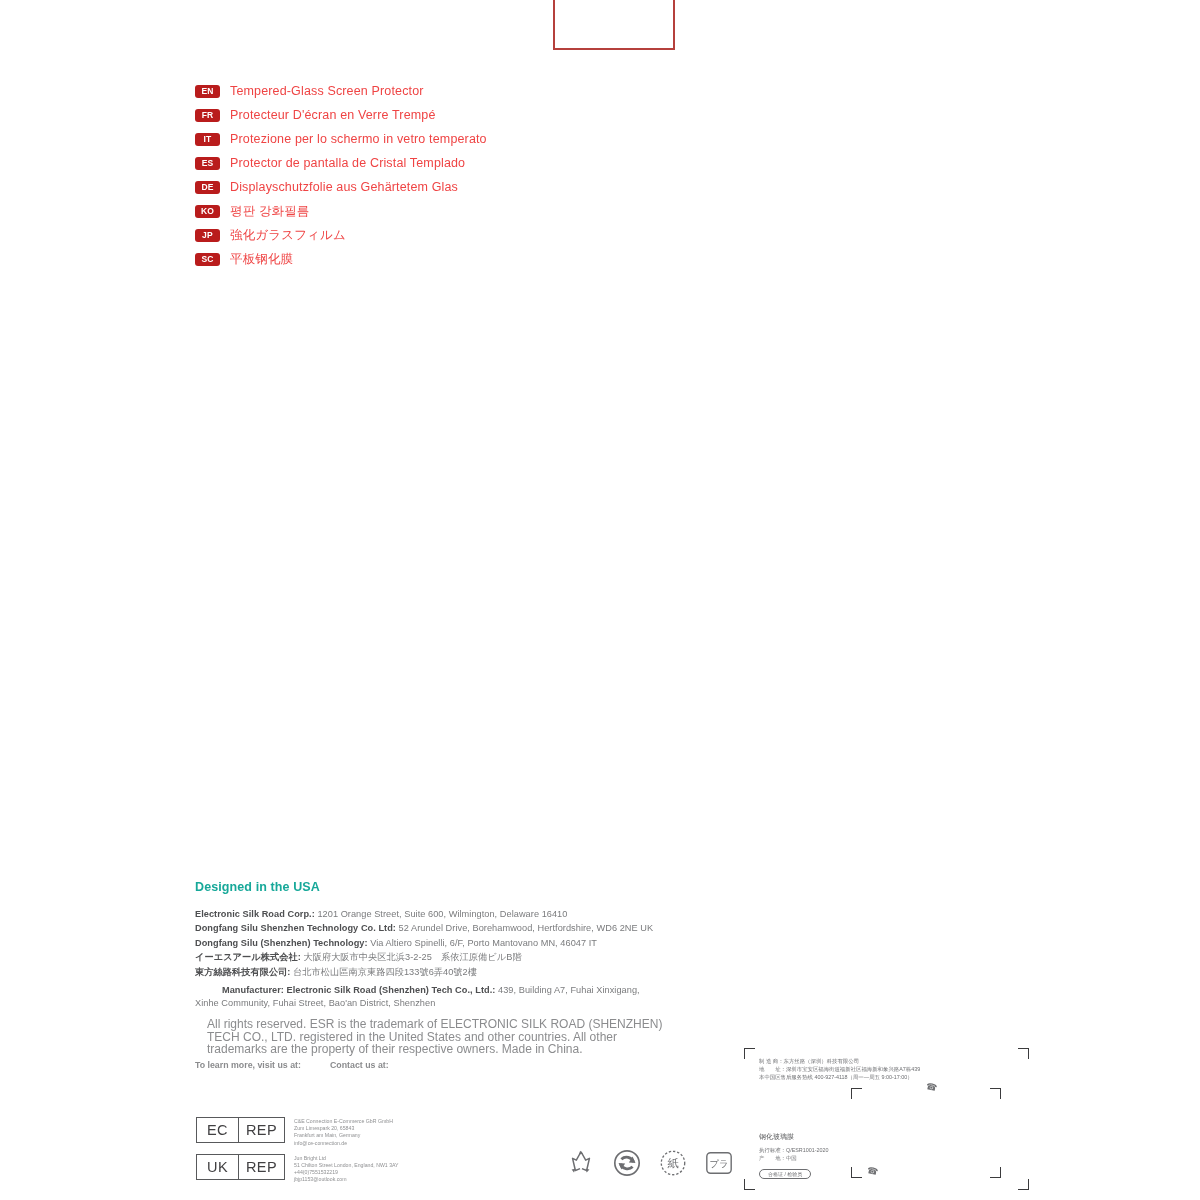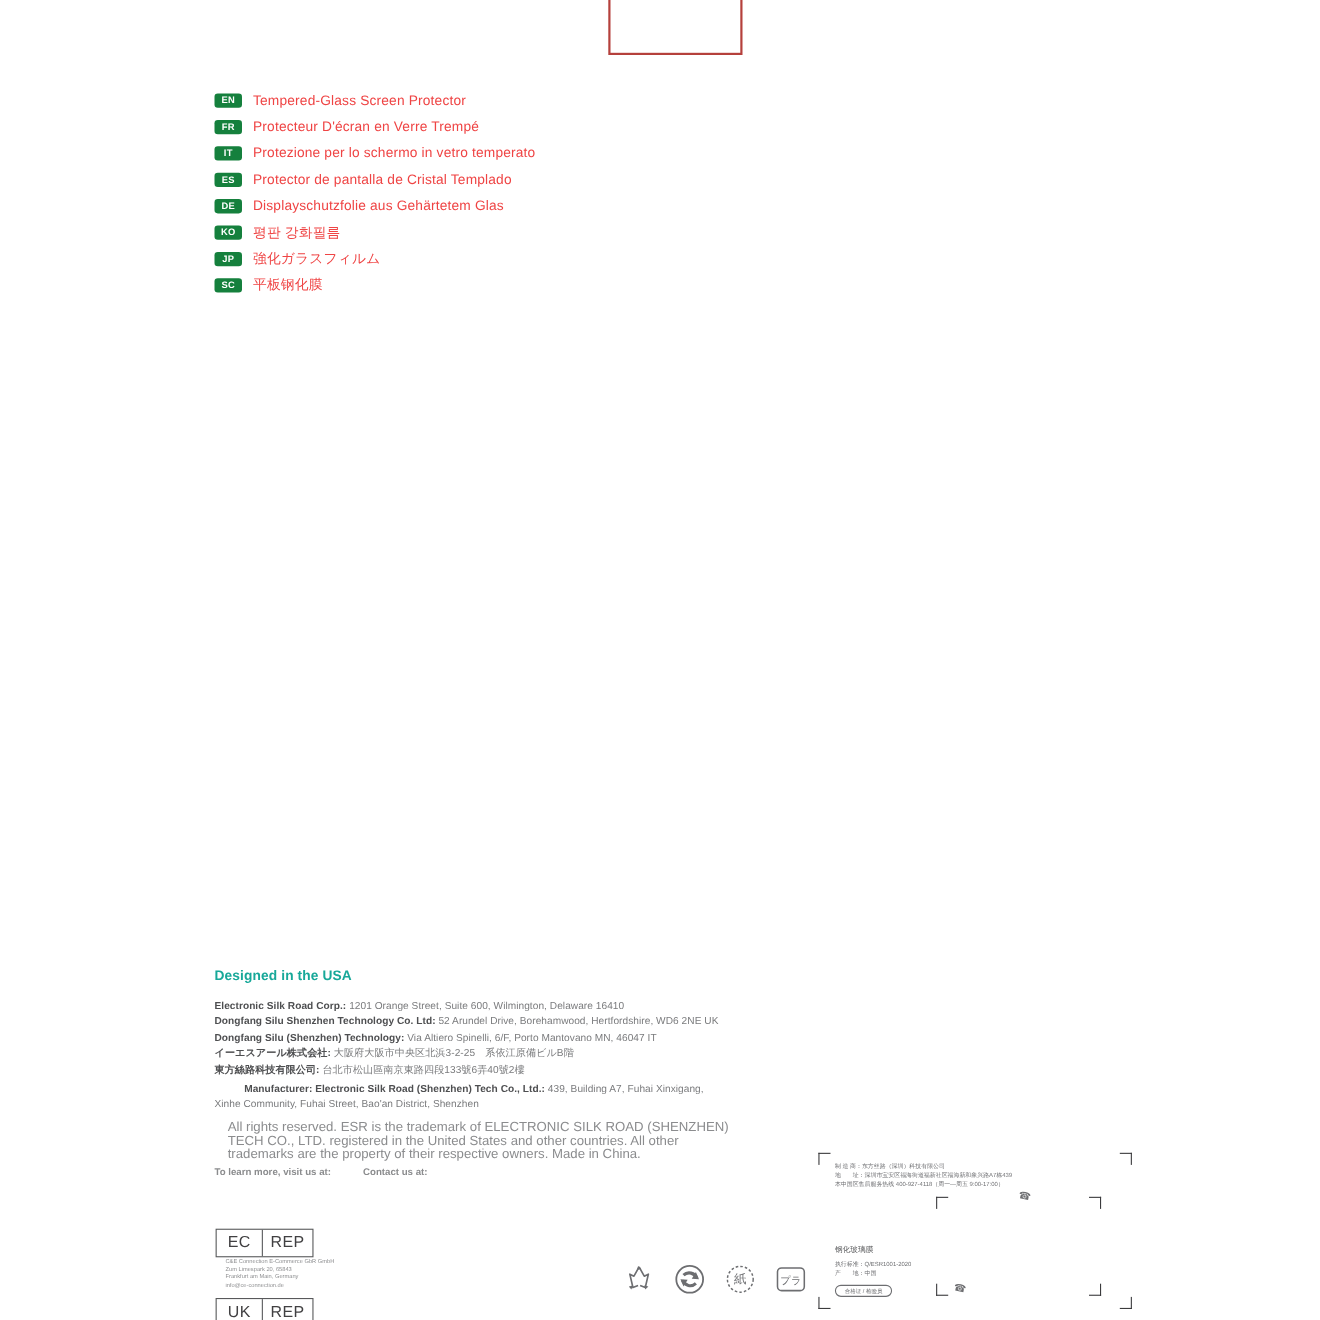--- a/index.html
+++ b/index.html
@@ -40,21 +40,21 @@
     display: flex;
     align-items: center;
     height: 24px;
     margin-bottom: 0px;
   }
   .lang-badge {
     flex: 0 0 auto;
     width: 25px;
     height: 13px;
     border-radius: 3px;
-    background: #15803d;
+    background: #b91c1c;
     color: #ffffff;
     font-size: 8.5px;
     font-weight: bold;
     letter-spacing: 0.2px;
     line-height: 13px;
     text-align: center;
     margin-right: 10px;
   }
   .lang-text {
     font-size: 12.5px;
@@ -143,21 +143,20 @@
   
   #rep-area {
     position: absolute;
     left: 196px;
     top: 1117px;
   }
   .rep-row {
     display: flex;
     align-items: flex-start;
     margin-bottom: 7px;
-    flex-direction: column;
   }
   .rep-box {
     display: flex;
     border: 1.4px solid #58595b;
     height: 26px;
     box-sizing: border-box;
   }
   .rep-box .c {
     display: flex;
     align-items: center;

